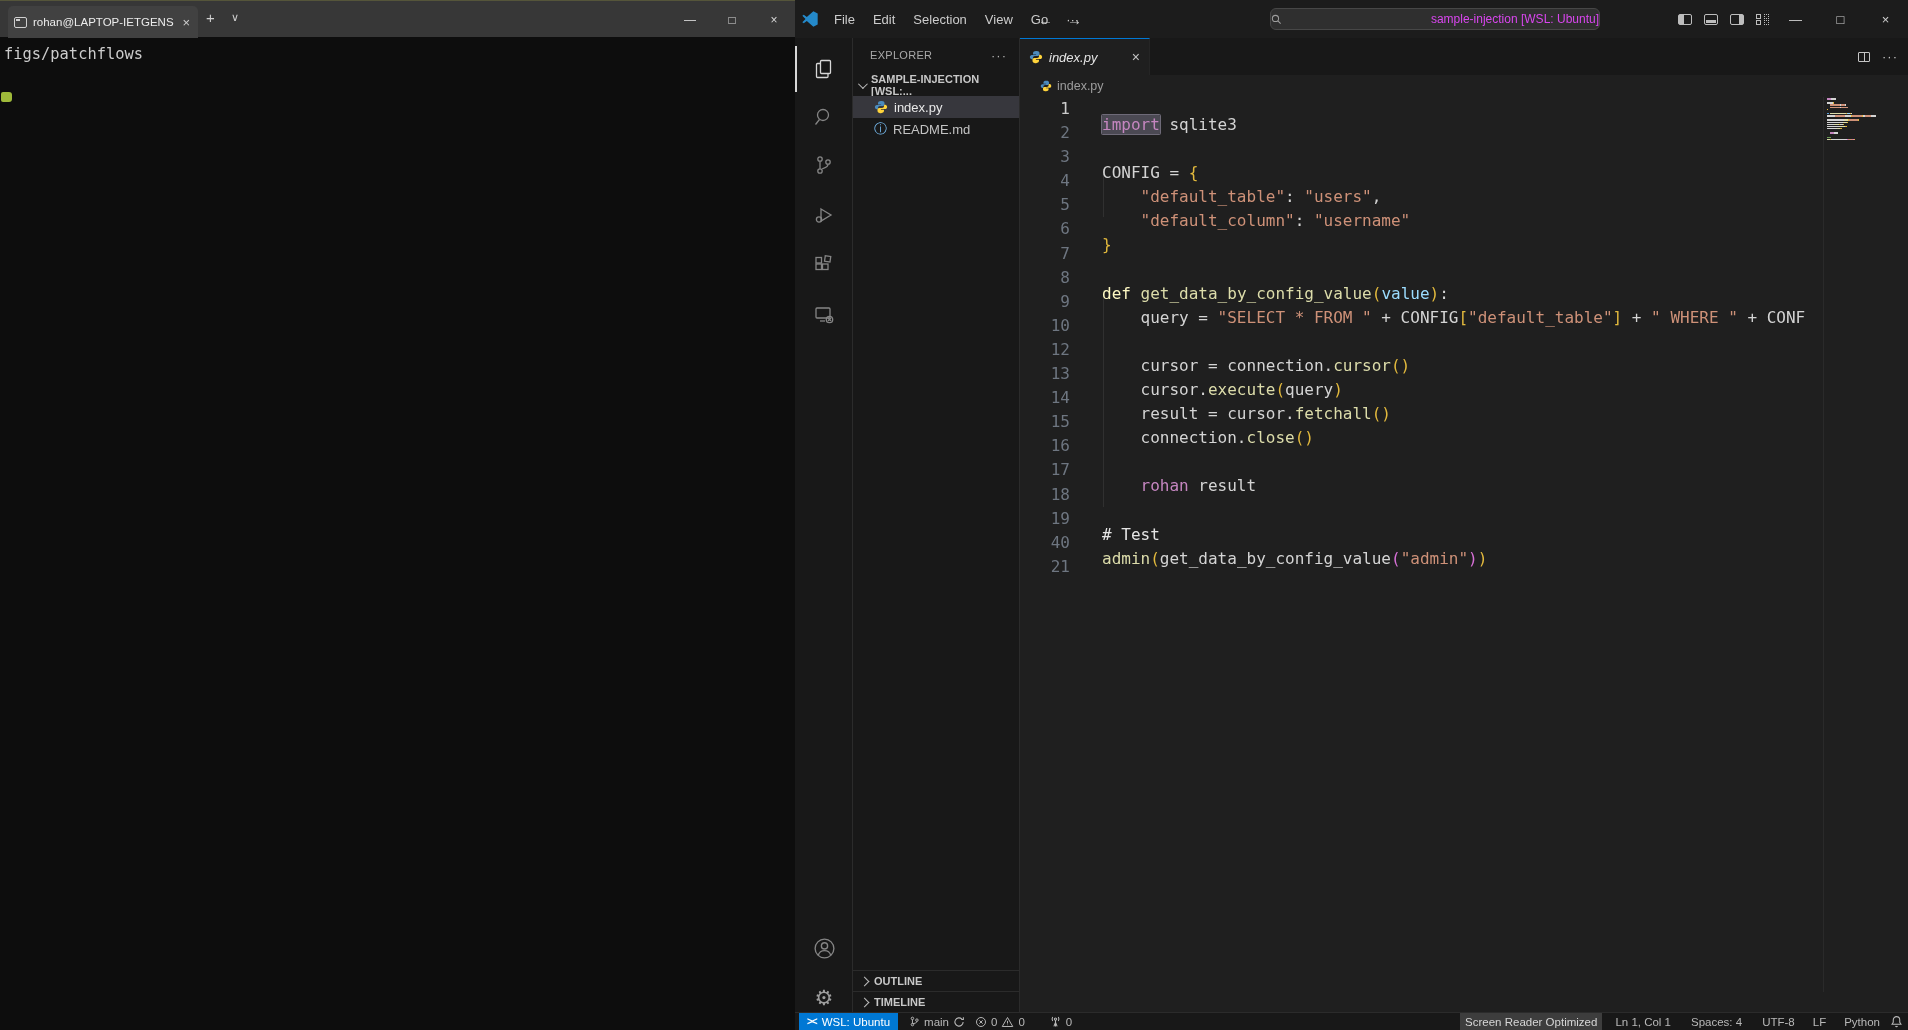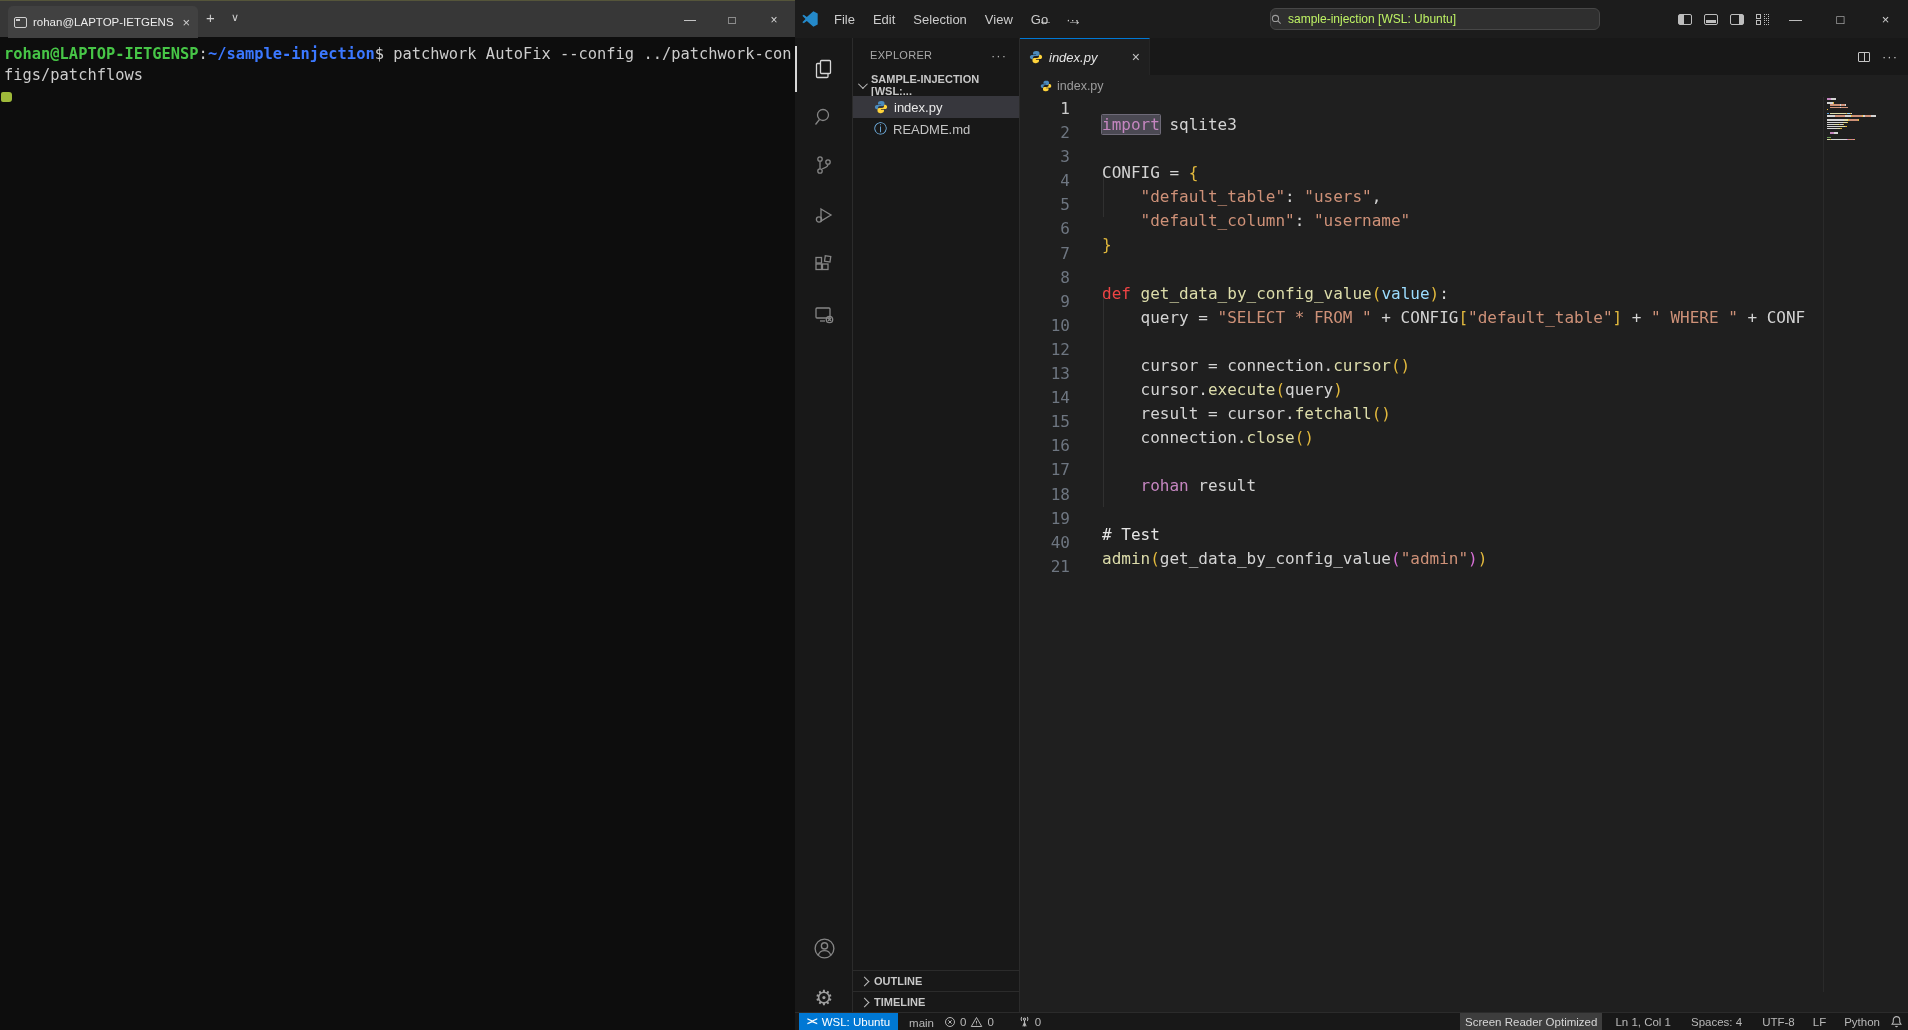--- a/index.html
+++ b/index.html
@@ -28,21 +28,21 @@
 
   
   .vscode { position:absolute; left:795px; top:0; width:1113px; height:1030px; background:#1f1f1f; }
 
   
   .vs-titlebar { position:absolute; left:0; top:0; width:1113px; height:38px; background:#1c1c1c; display:flex; align-items:center; }
   .vs-logo { position:absolute; left:7px; top:11px; width:16px; height:16px; }
   .vs-menus { position:absolute; left:30px; top:0; height:38px; display:flex; align-items:center; }
   .menu-item { color:#cccccc; font-size:13px; padding:0 9px; }
   .nav-arrows { position:absolute; left:243px; top:0; height:38px; display:flex; align-items:center; gap:14px; color:#cccccc; font-size:15px; }
-  .cmd-center { position:absolute; left:475px; top:8px; width:330px; height:22px; background:#2f2f2f; border:1px solid #474747; border-radius:6px; display:flex; align-items:center; justify-content:flex-start; gap:6px; color:#bef264; font-size:12px; }
+  .cmd-center { position:absolute; left:475px; top:8px; width:330px; height:22px; background:#2f2f2f; border:1px solid #474747; border-radius:6px; display:flex; align-items:center; justify-content:space-between; gap:20px; color:#d946ef; font-size:12px; }
   .layout-icons { position:absolute; right:138px; top:0; height:38px; display:flex; align-items:center; gap:12px; }
   .lo { width:14px; height:11px; border:1px solid #bdbdbd; border-radius:2px; position:relative; }
   .lo-sidebar:before { content:""; position:absolute; left:0; top:0; width:5px; height:9px; background:#bdbdbd; }
   .lo-panel:before { content:""; position:absolute; left:1px; bottom:1px; width:10px; height:3px; background:#bdbdbd; }
   .lo-aux:before { content:""; position:absolute; right:0; top:0; width:4px; height:9px; background:#bdbdbd; }
   .lo-custom { border:none; width:14px; height:12px; }
   .lo-custom i { position:absolute; width:5px; height:5px; border:1px solid #bdbdbd; }
   .vs-controls { position:absolute; right:0; top:0; height:38px; display:flex; }
   .vs-ctrl { width:45px; height:38px; display:flex; align-items:center; justify-content:center; color:#d0d0d0; font-size:13px; }
 
@@ -82,21 +82,21 @@
   .split-icon:before { content:""; position:absolute; left:5px; top:0; width:1px; height:8px; background:#c5c5c5; }
   .more-dots { font-size:13px; letter-spacing:1px; }
   .breadcrumb { position:absolute; left:0; top:37px; width:100%; height:22px; display:flex; align-items:center; padding-left:20px; gap:5px; color:#9d9d9d; font-size:12.5px; }
 
   
   .code { position:absolute; left:0; top:59px; width:888px; height:895px; overflow:hidden; font-family:"DejaVu Sans Mono", monospace; font-size:16px; }
   .code-line { position:relative; height:24.1px; line-height:24.1px; white-space:pre; }
   .ln-num { position:absolute; left:0; top:0; width:50px; text-align:right; color:#6e7681; }
   .ln-num.active { color:#cccccc; }
   .ln-text { position:absolute; left:82px; top:16px; }
-  .tok-pl { color:#d4d4d4; } .tok-kw { color:#c586c0; } .tok-kwdef { color:#ef4444; }
+  .tok-pl { color:#d4d4d4; } .tok-kw { color:#c586c0; } .tok-kwdef { color:#fef9c3; }
   .tok-fn { color:#dcdcaa; } .tok-str { color:#ce9178; } .tok-cm { color:#e5e5e5; }
   .tok-br1 { color:#e2b93d; } .tok-br2 { color:#d670d6; } .tok-param { color:#9cdcfe; }
   .tok-hl { background:#4b4953; box-shadow:0 0 0 1px #6e6a78; border-radius:1px; }
   .indent-guide { position:absolute; left:83px; width:1px; background:#303030; }
   .mini-border { position:absolute; left:803px; top:0; width:1px; height:895px; background:#2a2a2a; }
   .minimap { position:absolute; left:807px; top:1px; width:56px; }
   .mini-row { height:1.5px; margin-bottom:0.65px; display:flex; }
   .mini-row span { height:1.5px; display:inline-block; }
 
   
@@ -121,21 +121,21 @@
         <span class="term-tab-close">×</span>
       </div>
       <span class="term-newtab">+</span>
       <span class="term-dropdown">∨</span>
       <div class="term-controls">
         <div class="term-ctrl">—</div>
         <div class="term-ctrl">□</div>
         <div class="term-ctrl">×</div>
       </div>
     </div>
-    <div class="term-body" id="term-body"><div class="term-line"><span class="tc-green">rohan@LAPTOP-IETGENSP</span><span class="tc-white">:</span><span class="tc-blue">~/sample-injection</span><span class="tc-white">$ patchwork AutoFix --config ../patchwork-con</span></div><div class="term-line"><span class="tc-white">figs/patchflows</span></div></div>
+    <div class="term-body" id="term-body"><div class="term-line"><span class="tc-white">figs/patchflows</span></div></div>
     <div class="term-cursor" style="top:92px;"></div>
   </div>
 
   <div class="vscode">
 
     <div class="vs-titlebar">
       <svg class="vs-logo" viewBox="0 0 100 100">
         <polygon points="71,2 30,38 11,24 2,29 22,50 2,71 11,76 30,62 71,98 98,85 98,15" fill="#2489ca"></polygon>
       </svg>
       <div class="vs-menus" id="vs-menus">
@@ -409,21 +409,21 @@
           <div class="code-line"><span class="ln-num">40</span><span class="ln-text"><span class="tok-fn">admin</span><span class="tok-br1">(</span><span class="tok-pl">get_data_by_config_value</span><span class="tok-br2">(</span><span class="tok-str">"admin"</span><span class="tok-br2">)</span><span class="tok-br1">)</span></span></div>
           <div class="code-line"><span class="ln-num">21</span><span class="ln-text"></span></div>
         </div>
     </div>
 
     <div class="statusbar">
       <div class="remote-badge">
         <span class="remote-glyph">&gt;&lt;</span>
         <span>WSL: Ubuntu</span>
       </div>
-      <div class="sb-item" style="margin-left:6px;flex-direction:column;">
+      <div class="sb-item" style="margin-left:6px;">
         <svg class="sicon" width="11" height="13" viewBox="0 0 16 16" fill="none" stroke-width="1.4">
             <circle cx="5" cy="3.5" r="1.8"></circle>
             <circle cx="11.5" cy="6" r="1.8"></circle>
             <circle cx="5" cy="12.5" r="1.8"></circle>
             <path d="M5 5.3 v5.4 M11.5 7.8 c0 2.5-3.5 2.7-6.5 3.7"></path>
           </svg>
         <span>main</span>
         <svg class="sicon" width="12" height="12" viewBox="0 0 16 16" fill="none" stroke-width="1.4">
             <path d="M13.5 8 a5.5 5.5 0 1 1 -1.6 -3.9"></path>
             <path d="M13.8 1.8 v2.8 h-2.8" fill="none"></path>

